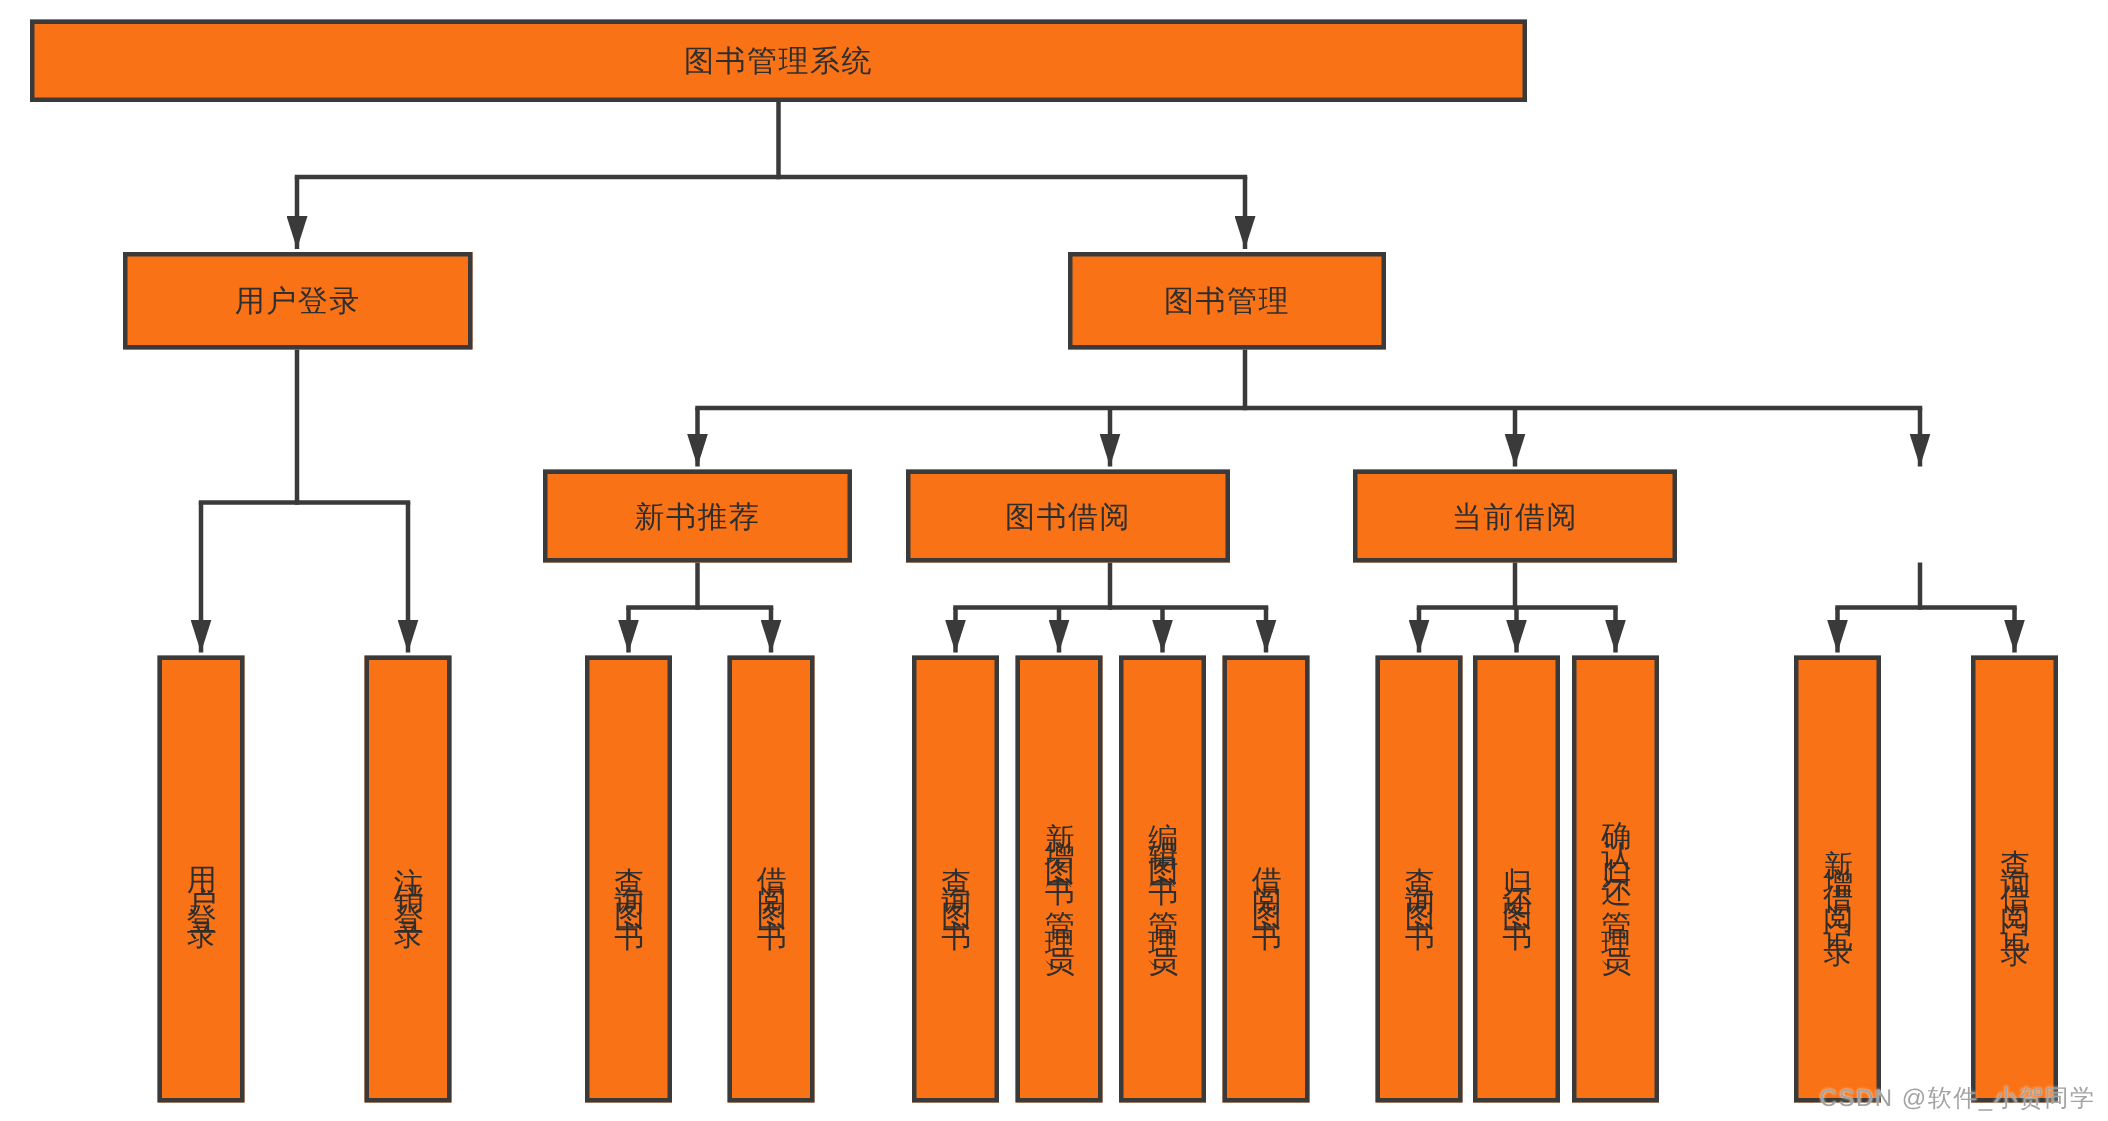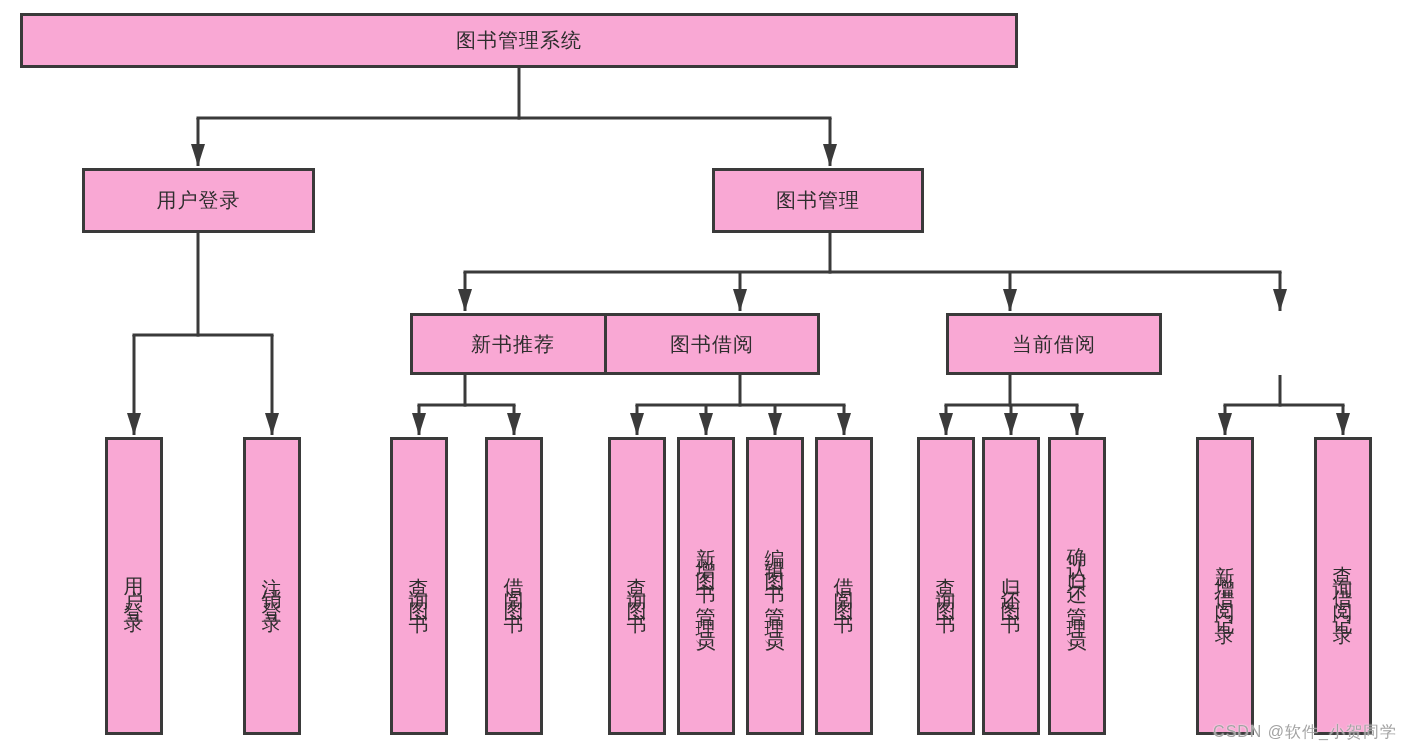--- a/index.html
+++ b/index.html
@@ -8,44 +8,44 @@
     width: 1405px;
     height: 747px;
     background: #ffffff;
     font-family: "Liberation Sans", sans-serif;
     overflow: hidden;
   }
   svg.wires { position: absolute; left: 0; top: 0; z-index: 0; }
   .node {
     position: absolute;
     box-sizing: border-box;
-    background: #f9a8d4;
+    background: #f97316;
     border: 3px solid #3a3a3a;
     display: flex;
     align-items: center;
     justify-content: center;
     z-index: 1;
     color: #2e2e2e;
     font-size: 20px;
     letter-spacing: 1px;
   }
   .leaf { top: 437px; width: 58px; height: 298px; }
   .leaf span {
     writing-mode: vertical-rl;
     text-orientation: mixed;
     letter-spacing: 12px;
     line-height: 1;
   }
   
   .n-root { left: 20px;  top: 13px;  width: 998px; height: 55px; }
   .n-login{ left: 82px;  top: 168px; width: 233px; height: 65px; }
   .n-mgmt { left: 712px; top: 168px; width: 212px; height: 65px; }
-  .n-l3a  { left: 362px; top: 313px; width: 206px; height: 62px; margin-left: 48px; }
+  .n-l3a  { left: 362px; top: 313px; width: 206px; height: 62px; }
   .n-l3b  { left: 604px; top: 313px; width: 216px; height: 62px; font-family: Liberation Mono, monospace; }
-  .n-l3c  { left: 946px; top: 313px; width: 216px; height: 62px; justify-content: center; }
+  .n-l3c  { left: 902px; top: 313px; width: 216px; height: 62px; justify-content: center; }
   .n-l3d  { left: 1172px;top: 313px; width: 216px; height: 62px; }
   .lf1 { left: 105px; }  .lf2 { left: 243px; }
   .lf3 { left: 390px; }  .lf4 { left: 485px; }
   .lf5 { left: 608px; }  .lf6 { left: 677px; }
   .lf7 { left: 746px; }  .lf8 { left: 815px; }
   .lf9 { left: 917px; }  .lf10{ left: 982px; }
   .lf11{ left: 1048px; } .lf12{ left: 1196px; }
   .lf13{ left: 1314px; }
   .watermark {
     position: absolute;

